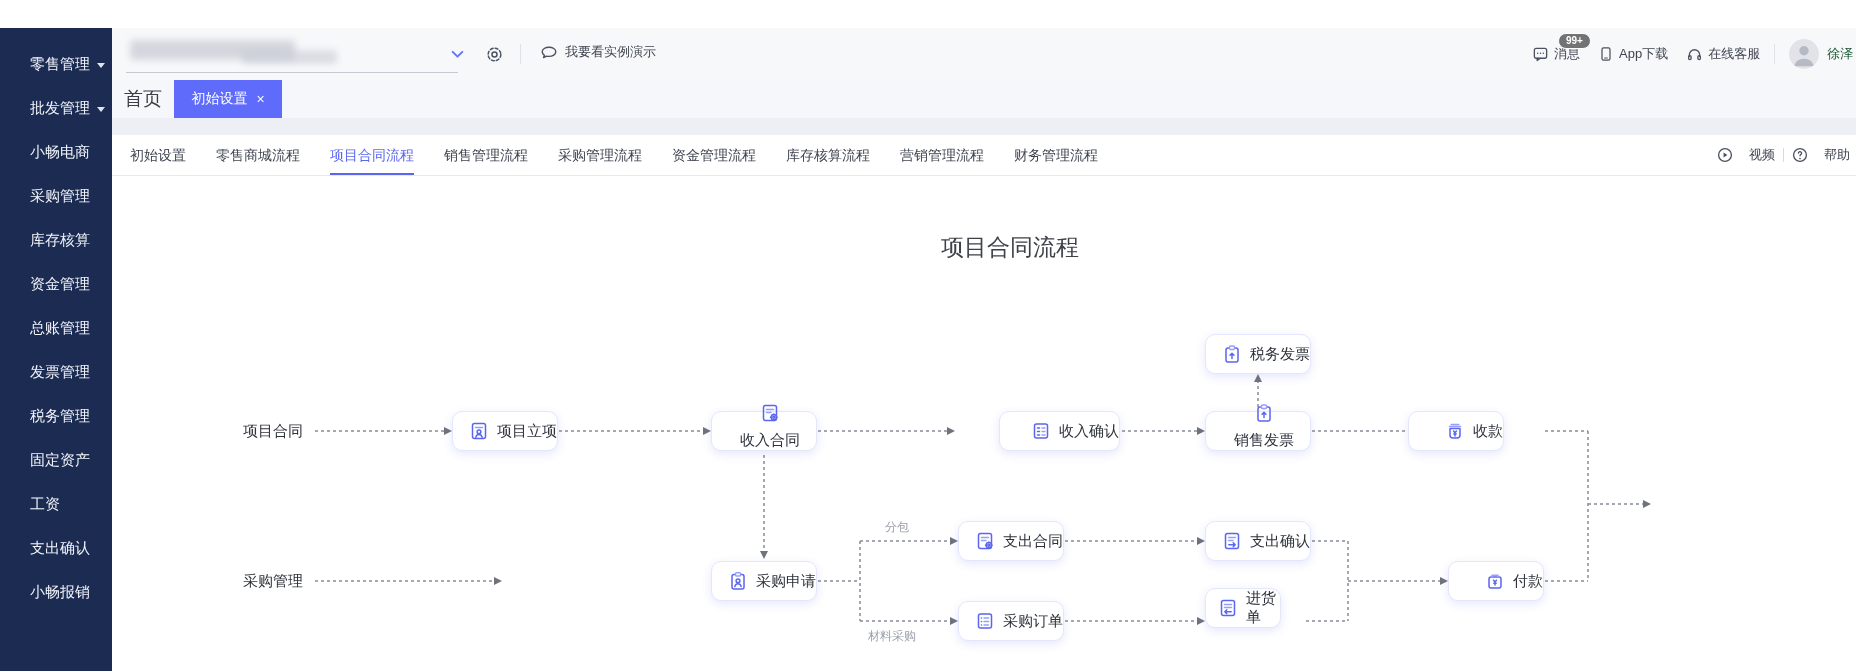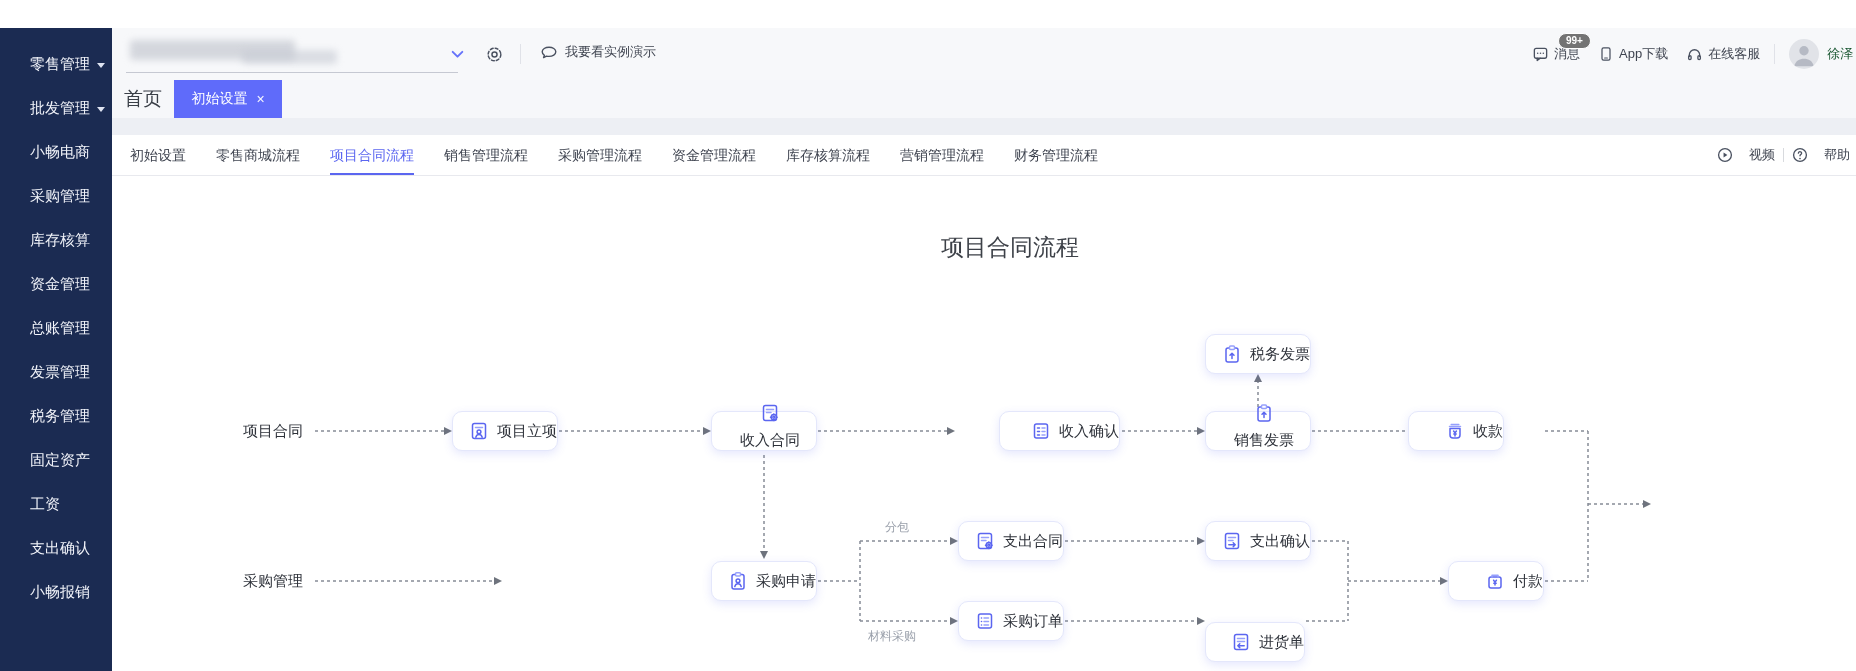--- a/index.html
+++ b/index.html
@@ -366,21 +366,21 @@
           <span>采购订单</span>
         </div>
         <div class="node" style="left:1093px;top:345px;width:106px;">
           <svg class="ni" viewBox="0 0 20 20">
               <rect x="3.5" y="2.5" width="13" height="15" rx="2"></rect>
               <path class="lt" d="M6.5 6.5h7M6.5 9.5h4.5"></path>
               <path d="M6.8 13.8h6.4M11.2 11.8l2 2-2 2"></path>
             </svg>
           <span>支出确认</span>
         </div>
-        <div class="node" style="left:1093px;top:446px;width:100px;">
+        <div class="node" style="left:1093px;top:412px;width:76px;">
           <svg class="ni" viewBox="0 0 20 20">
               <rect x="3.5" y="2.5" width="13" height="15" rx="2"></rect>
               <path class="lt" d="M6.5 6.5h7M6.5 9.5h7"></path>
               <path d="M13.2 13.8H6.8M8.8 11.8l-2 2 2 2"></path>
             </svg>
           <span>进货单</span>
         </div>
         <div class="node" style="left:1336px;top:385px;width:96px;">
           <svg class="ni" viewBox="0 0 20 20">
               <rect x="4" y="6" width="12" height="11" rx="2"></rect>

